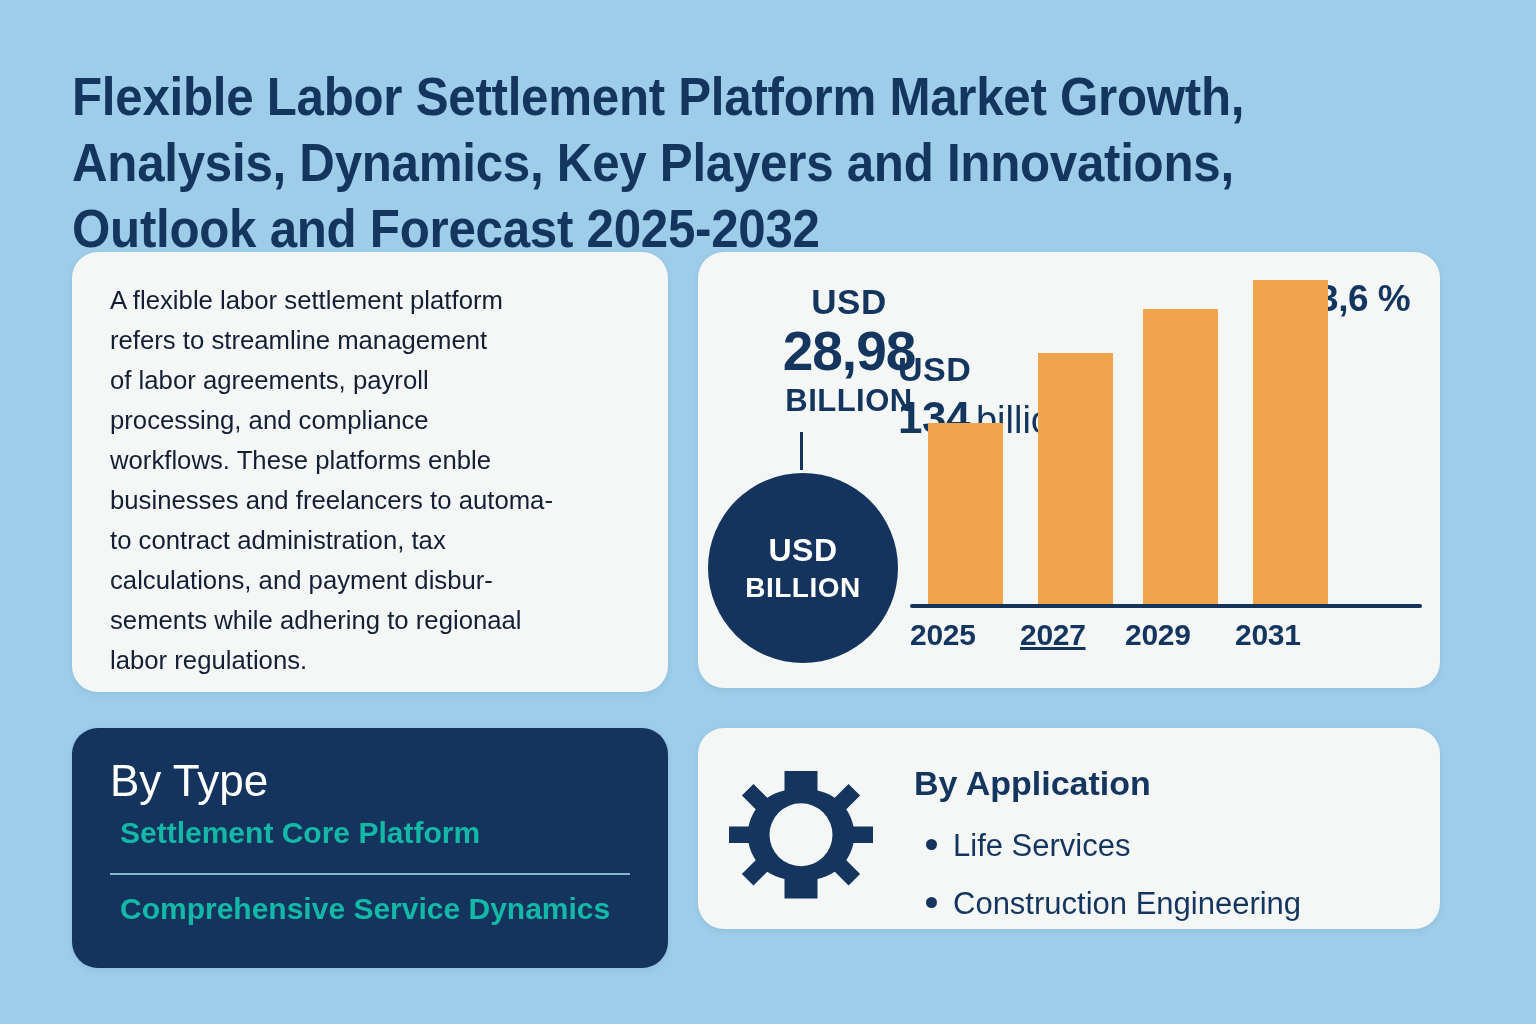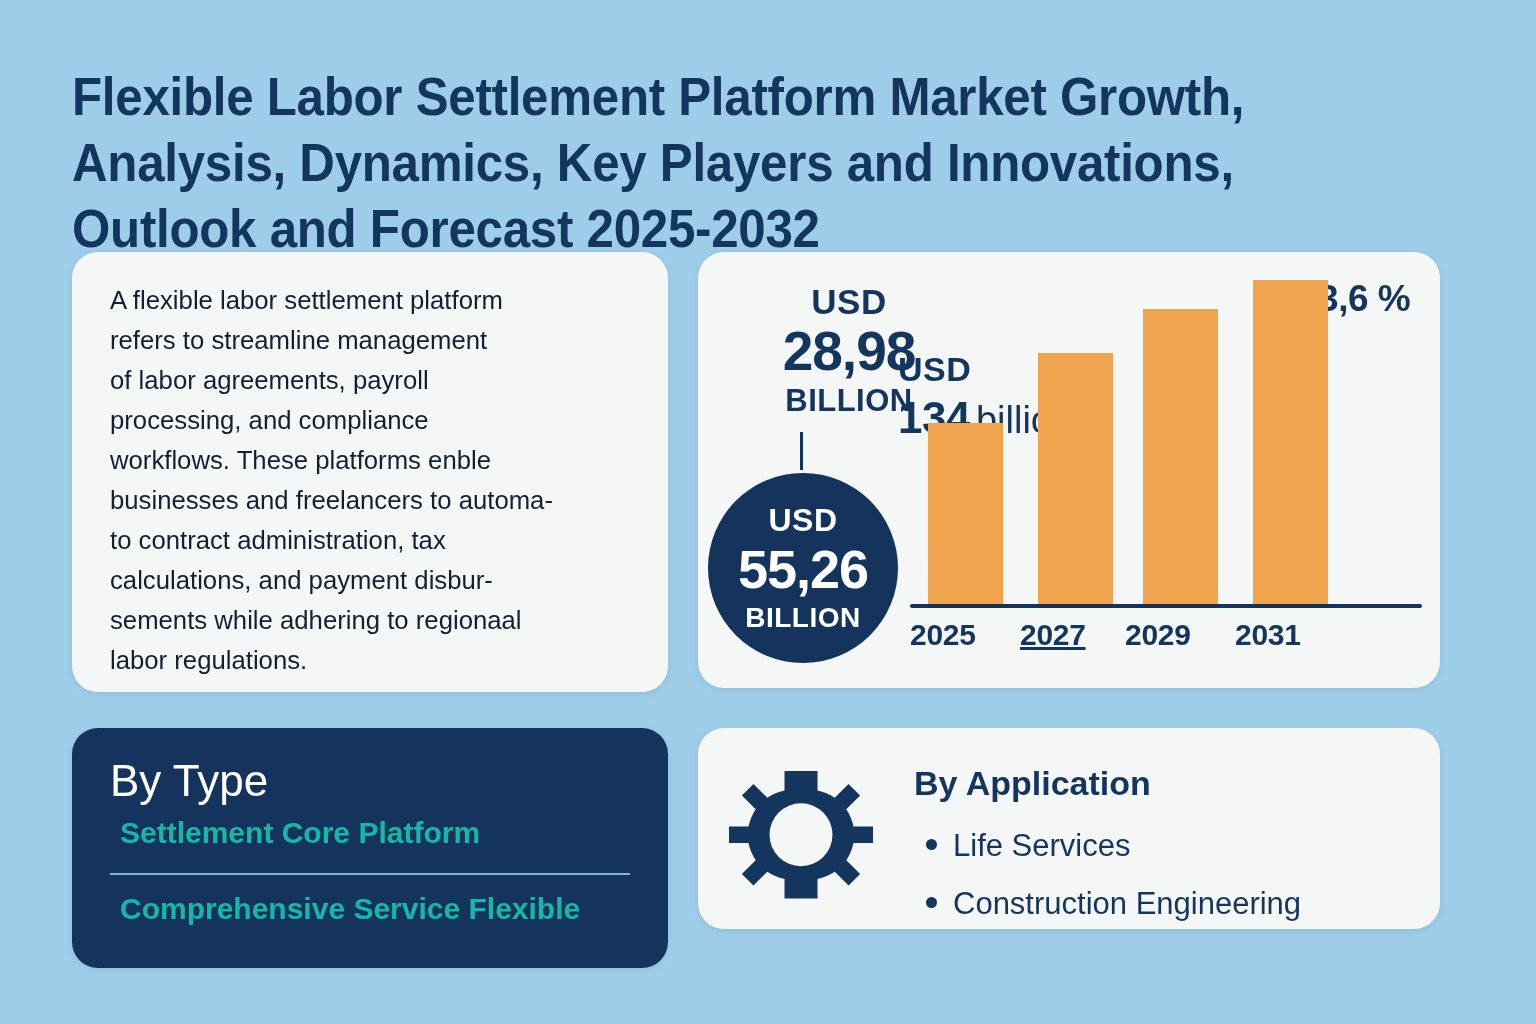--- a/index.html
+++ b/index.html
@@ -268,21 +268,20 @@
     <div class="stat-top">
       <span class="u1">USD</span>
       <span class="v1">28,98</span>
       <span class="b1">BILLION</span>
     </div>
 
     <div class="connector"></div>
 
     <div class="stat-circle">
       <span class="u2">USD</span>
-      <span class="v2">55,26</span>
       <span class="b2">BILLION</span>
     </div>
 
     <div class="stat-second">
       <span class="u3">USD</span>
       <span class="row3">
         <span class="n3">134</span><span class="t3">billion</span>
       </span>
     </div>
 
@@ -300,21 +299,21 @@
       <div class="bar-label" style="left:110px;text-decoration:underline;">2027</div>
       <div class="bar-label" style="left:215px;">2029</div>
       <div class="bar-label" style="left:325px;">2031</div>
     </div>
   </div>
 
   <div class="card card-type">
     <div class="type-title">By Type</div>
     <div class="type-item type-item-0">Settlement Core Platform</div>
     <div class="type-divider"></div>
-    <div class="type-item type-item-1">Comprehensive Service Flexible</div>
+    <div class="type-item type-item-1">Comprehensive Service Dynamics</div>
   </div>
 
   <div class="card card-app">
     <div class="gear-wrap">
       <svg viewBox="0 0 100 100" width="150" height="160" aria-hidden="true">
         <path fill="#14355e" d="
           M50 4
           L61 4 L61 17
           A34 34 0 0 1 72.5 21.8
           L81.7 12.6 L89.4 20.3 L80.2 29.5

